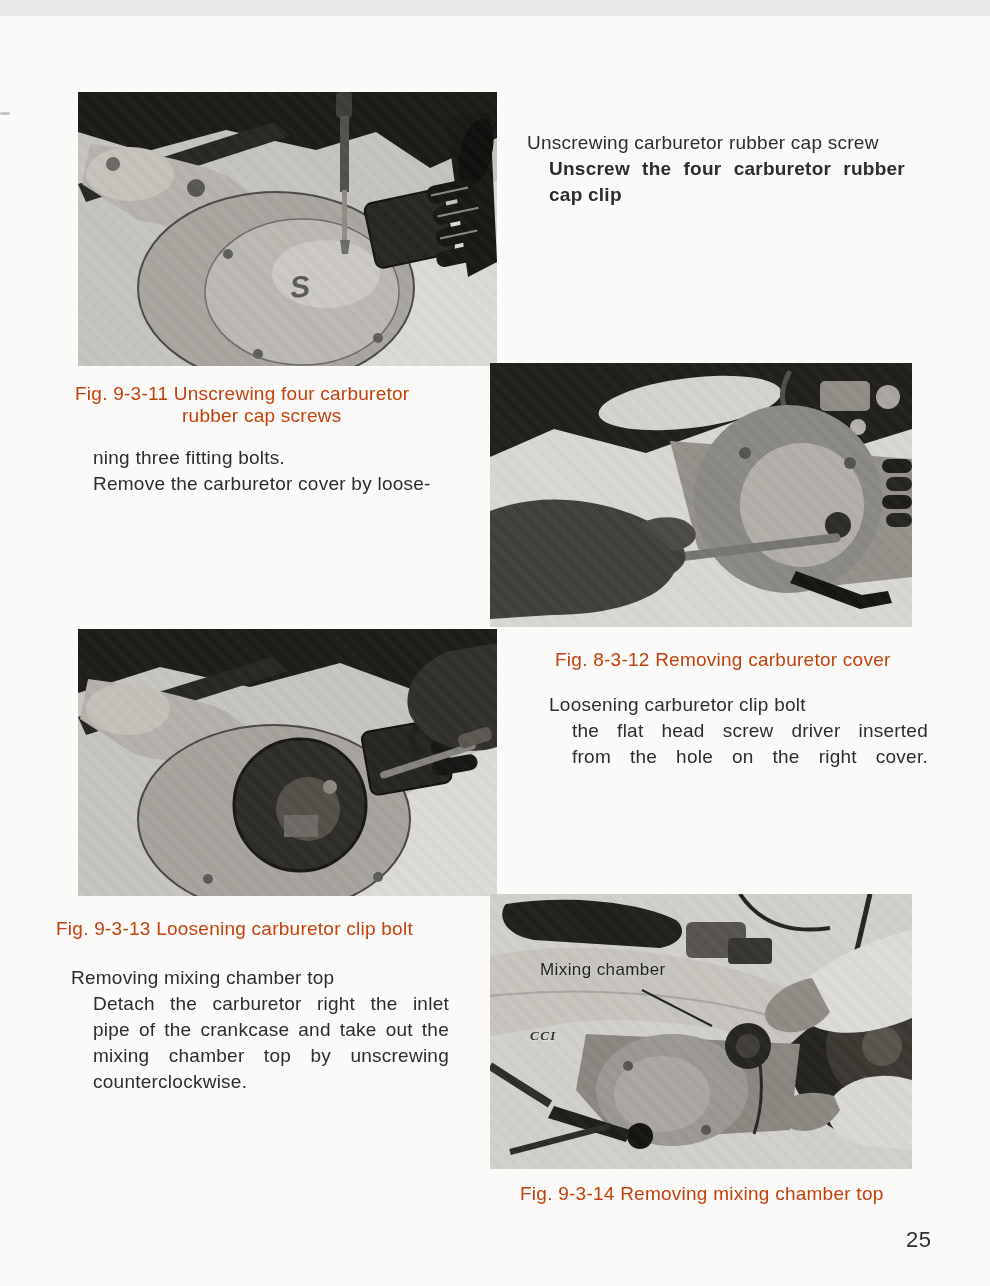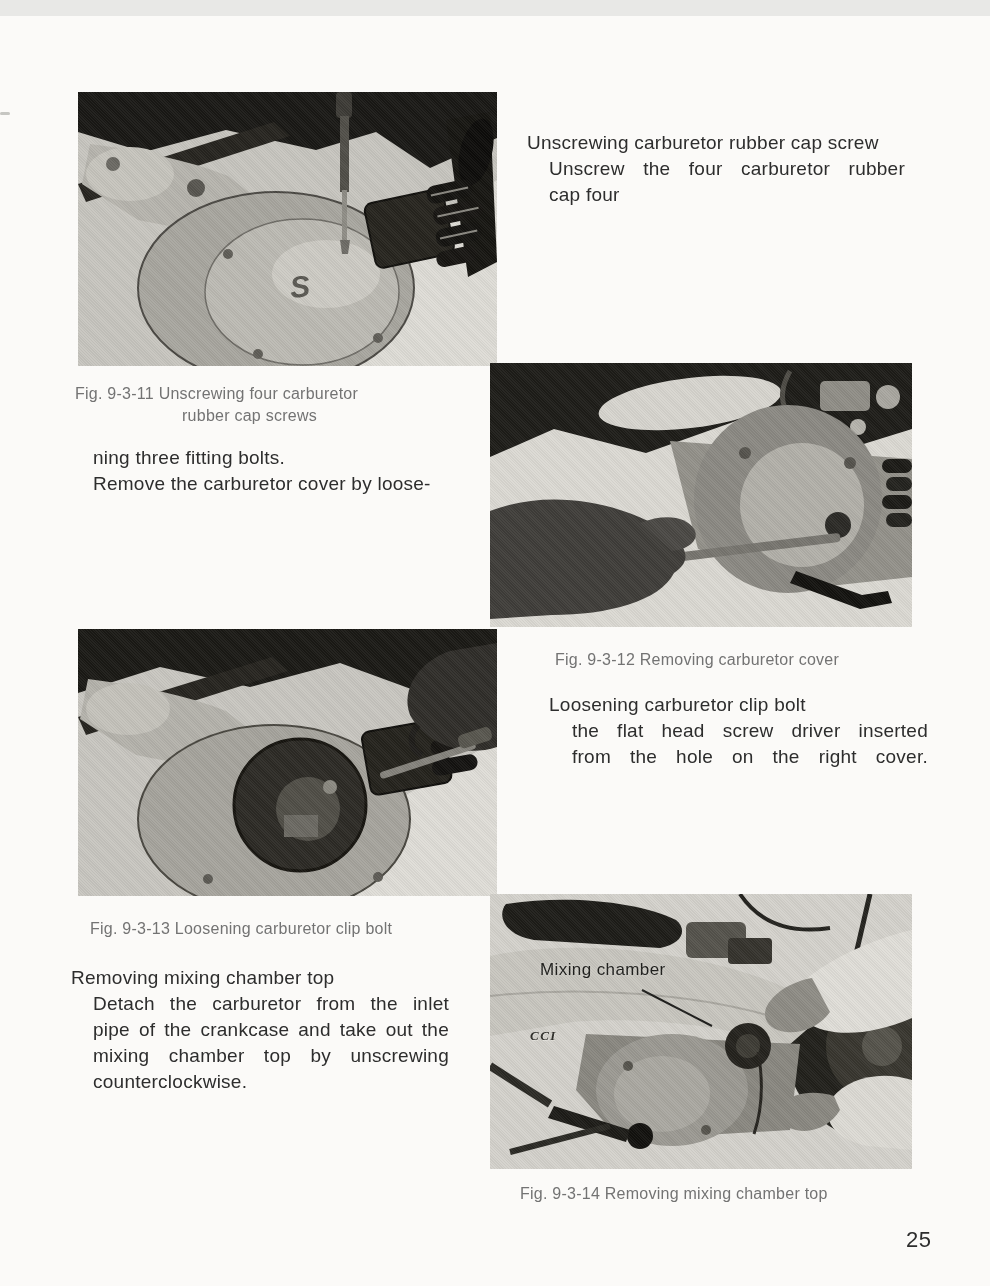--- a/index.html
+++ b/index.html
@@ -6,22 +6,22 @@
   .page{
     position:relative;width:990px;height:1286px;margin:16px auto;
     background:#fbfaf8;overflow:hidden;
     font-family:"Liberation Sans","DejaVu Sans",sans-serif;
     color:#2d2d2d;
   }
   .abs{position:absolute;}
   .txt{font-size:19px;line-height:26px;letter-spacing:0.25px;color:#2d2d2d;}
   .line{white-space:nowrap;}
   .just{white-space:normal;text-align:justify;text-align-last:justify;}
-  .indent{margin-left:22px;}
-  .caption{font-size:16px;line-height:22px;letter-spacing:0.25px;color:#737373;}
+  .indent{margin-left:22px;font-weight:bold;}
+  .caption{font-size:19px;line-height:22px;letter-spacing:0.25px;color:#c2410c;}
   .photo{position:absolute;overflow:hidden;background:#c9c7c1;}
   .photo svg{position:absolute;left:0;top:0;width:100%;height:100%;display:block;}
   .photo::after{
     content:"";position:absolute;inset:0;pointer-events:none;
     background:repeating-linear-gradient(45deg,rgba(255,255,255,.05) 0 1px,rgba(0,0,0,.045) 1px 2px);
   }
   .photo-label{
     position:absolute;font-size:17px;letter-spacing:0.4px;color:#1c1c1a;
     text-shadow:0 0 3px rgba(225,224,218,.9);white-space:nowrap;
   }
@@ -77,21 +77,21 @@
         <rect x="264" y="98" width="5" height="52" fill="#8e8c85"></rect>
         <path d="M262,148 L272,148 L270,162 L264,162 Z" fill="#6e6c66"></path>
       </g>
     </svg>
     <span class="s-logo" style="left:212px;top:178px;">S</span>
   </figure>
 
   <div class="abs txt" style="left:527px;top:114px;width:380px;">
     <div class="line">Unscrewing carburetor rubber cap screw</div>
     <div class="just indent" style="width:356px;">Unscrew the four carburetor rubber</div>
-    <div class="line indent">cap four</div>
+    <div class="line indent">cap clip</div>
   </div>
 
   <div class="abs caption" style="left:75px;top:367px;width:380px;">
     <div class="line">Fig. 9-3-11 Unscrewing four carburetor</div>
     <div class="line" style="margin-left:107px;">rubber cap screws</div>
   </div>
 
   <div class="abs txt" style="left:70px;top:429px;width:410px;">
     <div class="line" style="margin-left:23px;">ning three fitting bolts.</div>
     <div class="line" style="margin-left:23px;">Remove the carburetor cover by loose-</div>
@@ -120,21 +120,21 @@
       </g>
       <rect x="146" y="182" width="205" height="9" rx="4" transform="rotate(-7 250 186)" fill="#77756f"></rect>
       <rect x="134" y="176" width="34" height="15" rx="4" transform="rotate(-7 150 184)" fill="#444240"></rect>
       <path d="M0,148 C52,128 112,136 158,158 C196,176 206,196 184,210 C170,238 118,252 62,252 L0,256 Z" fill="#3f3d39"></path>
       <path d="M150,160 C176,150 196,154 204,166 C210,176 200,186 182,188 Z" fill="#4a4844"></path>
       <path d="M306,208 L372,232 L398,228 L402,240 L370,246 L300,220 Z" fill="#13120f"></path>
     </svg>
   </figure>
 
   <div class="abs caption" style="left:555px;top:633px;">
-    <div class="line">Fig. 9-3-12 Removing carburetor cover</div>
+    <div class="line">Fig. 8-3-12 Removing carburetor cover</div>
   </div>
 
   <div class="abs txt" style="left:549px;top:676px;width:380px;">
     <div class="line">Loosening carburetor clip bolt</div>
     <div class="just" style="margin-left:23px;width:356px;">the flat head screw driver inserted</div>
     <div class="just" style="margin-left:23px;width:356px;">from the hole on the right cover.</div>
   </div>
 
   <figure class="photo" style="left:78px;top:613px;width:419px;height:267px;margin:0;">
     <svg viewBox="0 0 419 267" preserveAspectRatio="none">
@@ -157,27 +157,27 @@
         <rect x="354" y="116" width="50" height="16" rx="8" fill="#161411"></rect>
         <rect x="352" y="136" width="46" height="16" rx="8" fill="#131210"></rect>
       </g>
       <path d="M419,14 L419,118 C382,130 346,112 332,86 C322,60 342,32 372,22 Z" fill="#2f2d29"></path>
       <path d="M340,96 C330,108 332,120 344,126" fill="none" stroke="#1e1c19" stroke-width="6"></path>
       <rect x="300" y="128" width="100" height="7" rx="3" transform="rotate(-18 350 132)" fill="#85837c"></rect>
       <rect x="380" y="102" width="34" height="14" rx="5" transform="rotate(-18 396 109)" fill="#59574f"></rect>
     </svg>
   </figure>
 
-  <div class="abs caption" style="left:90px;top:902px;">
+  <div class="abs caption" style="left:56px;top:902px;">
     <div class="line">Fig. 9-3-13 Loosening carburetor clip bolt</div>
   </div>
 
   <div class="abs txt" style="left:71px;top:949px;width:400px;">
     <div class="line">Removing mixing chamber top</div>
-    <div class="just" style="margin-left:22px;width:356px;">Detach the carburetor from the inlet</div>
+    <div class="just" style="margin-left:22px;width:356px;">Detach the carburetor right the inlet</div>
     <div class="just" style="margin-left:22px;width:356px;">pipe of the crankcase and take out the</div>
     <div class="just" style="margin-left:22px;width:356px;">mixing chamber top by unscrewing</div>
     <div class="line" style="margin-left:22px;">counterclockwise.</div>
   </div>
 
   <figure class="photo" style="left:490px;top:878px;width:422px;height:275px;margin:0;">
     <svg viewBox="0 0 422 275" preserveAspectRatio="none">
       <rect width="422" height="275" fill="#d4d2cc"></rect>
       <circle cx="392" cy="152" r="96" fill="#21201b"></circle>
       <circle cx="392" cy="152" r="56" fill="#38362f"></circle>

